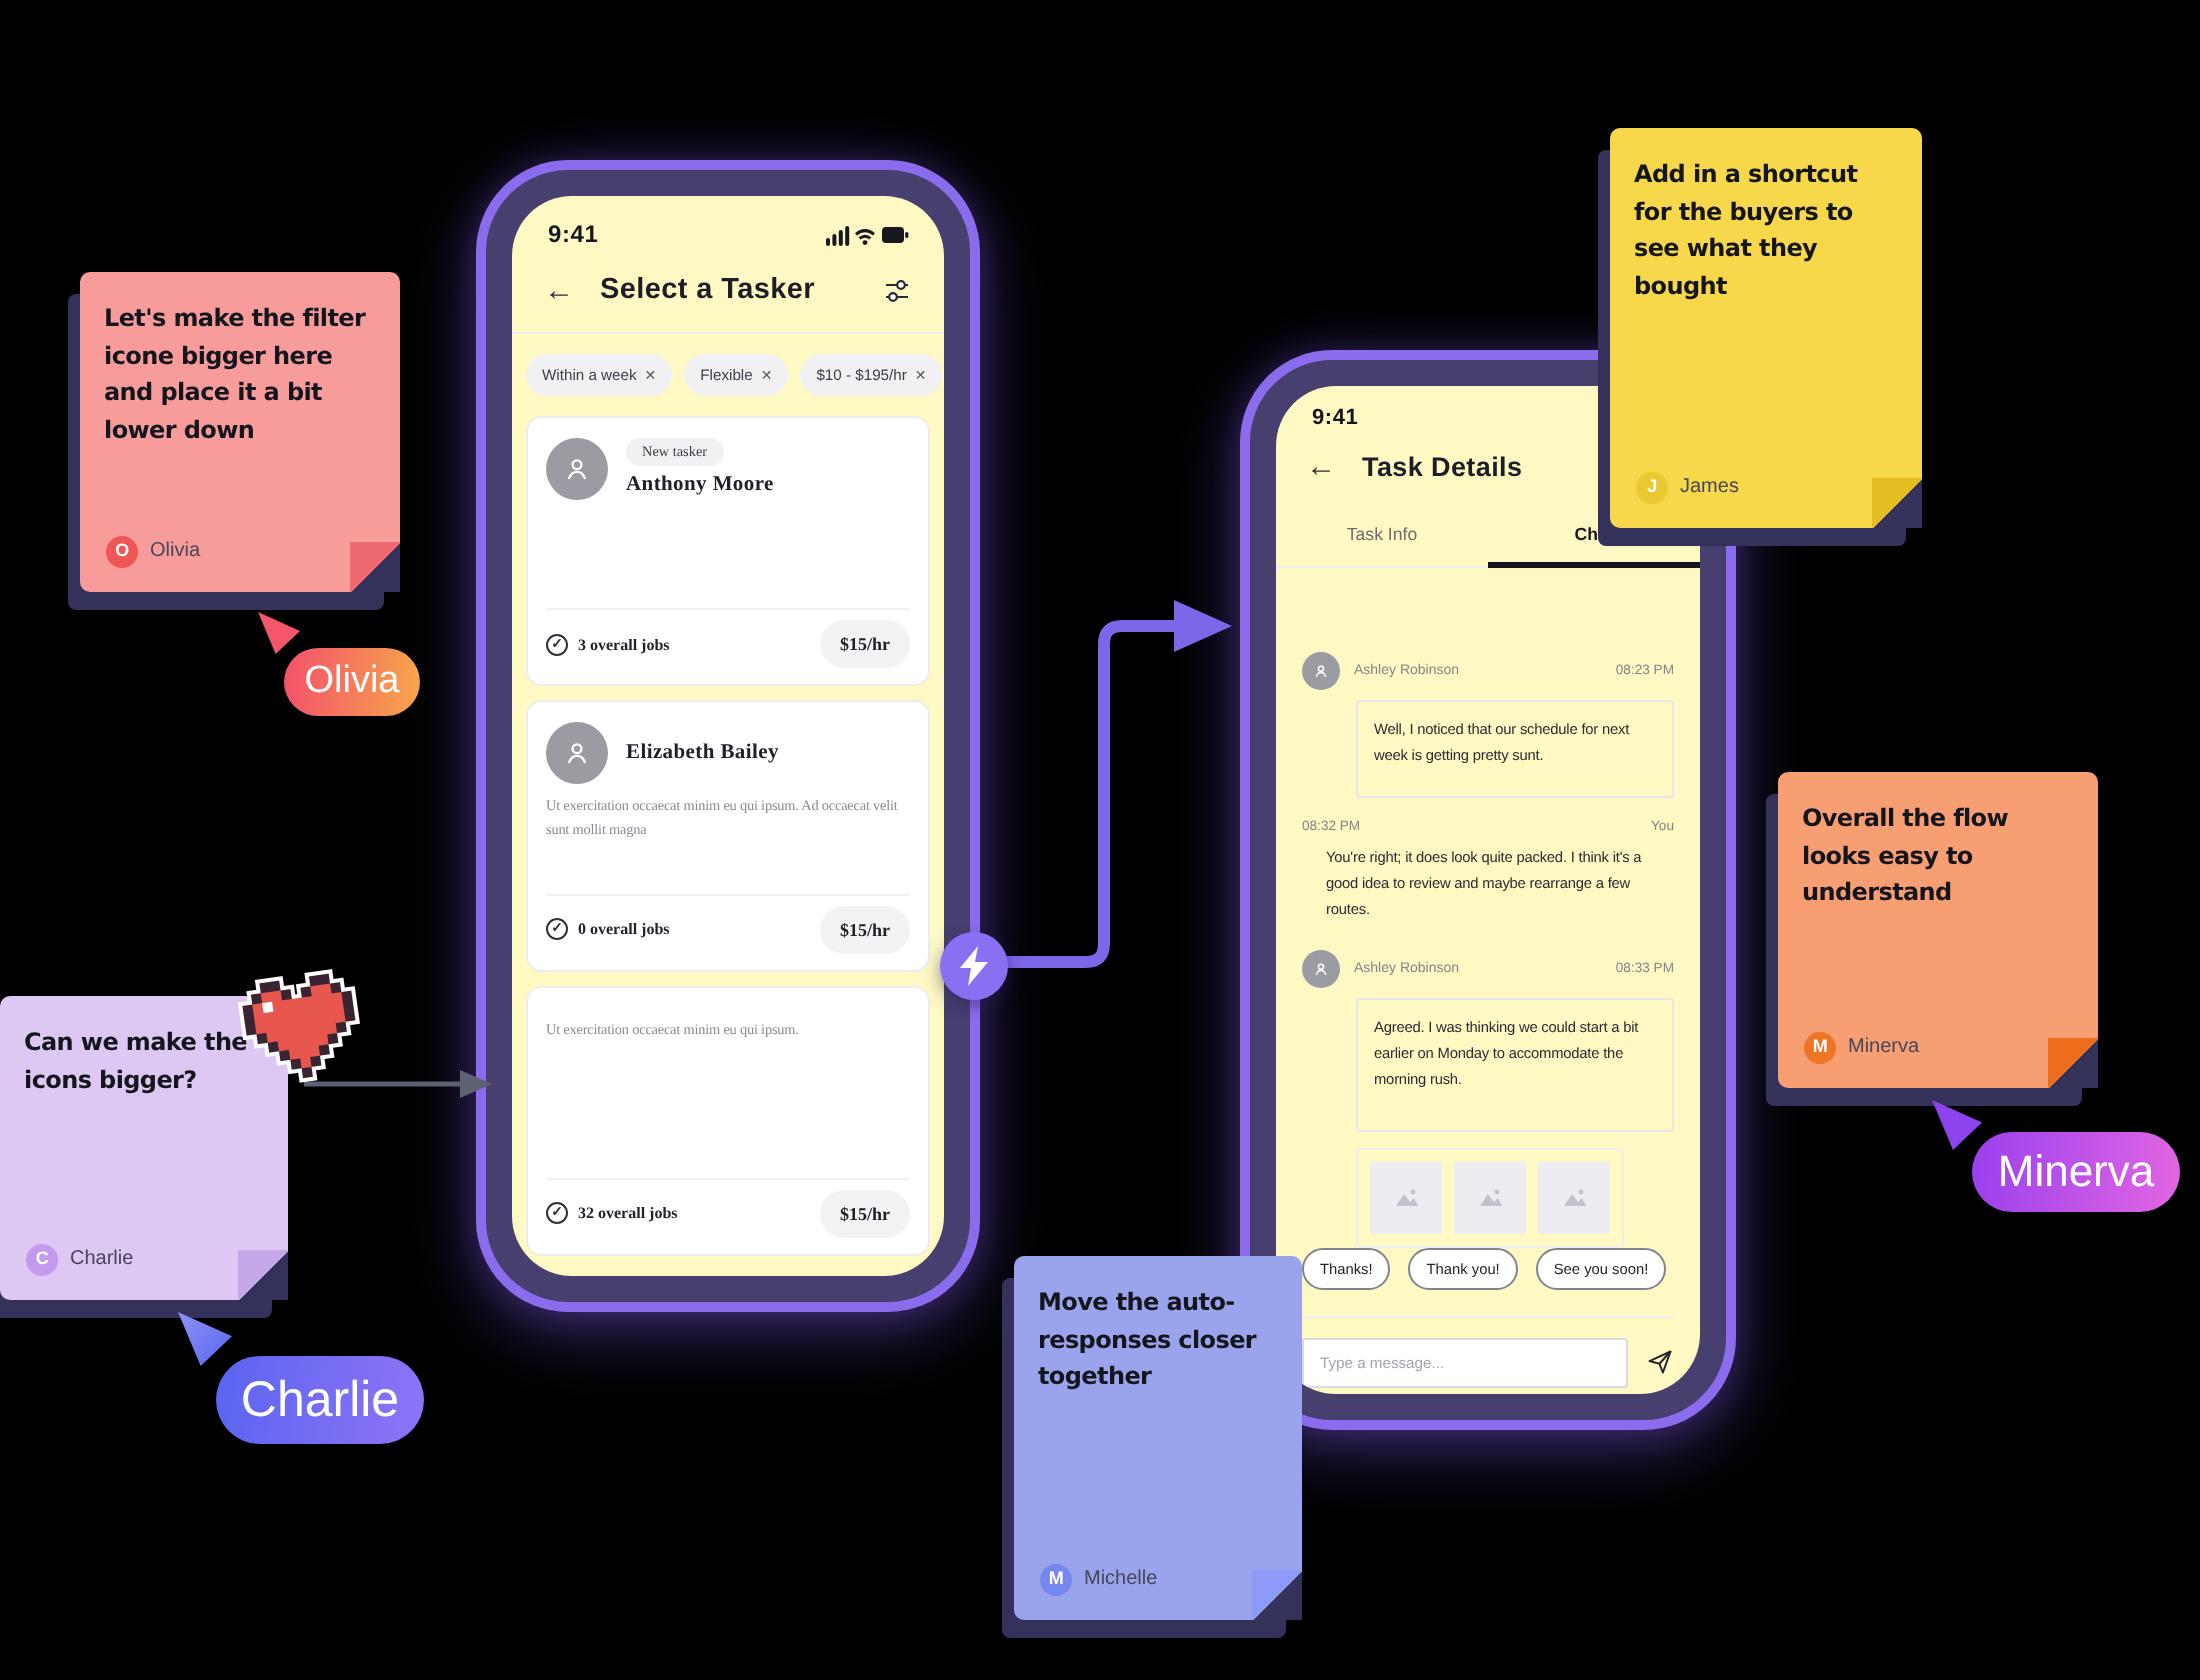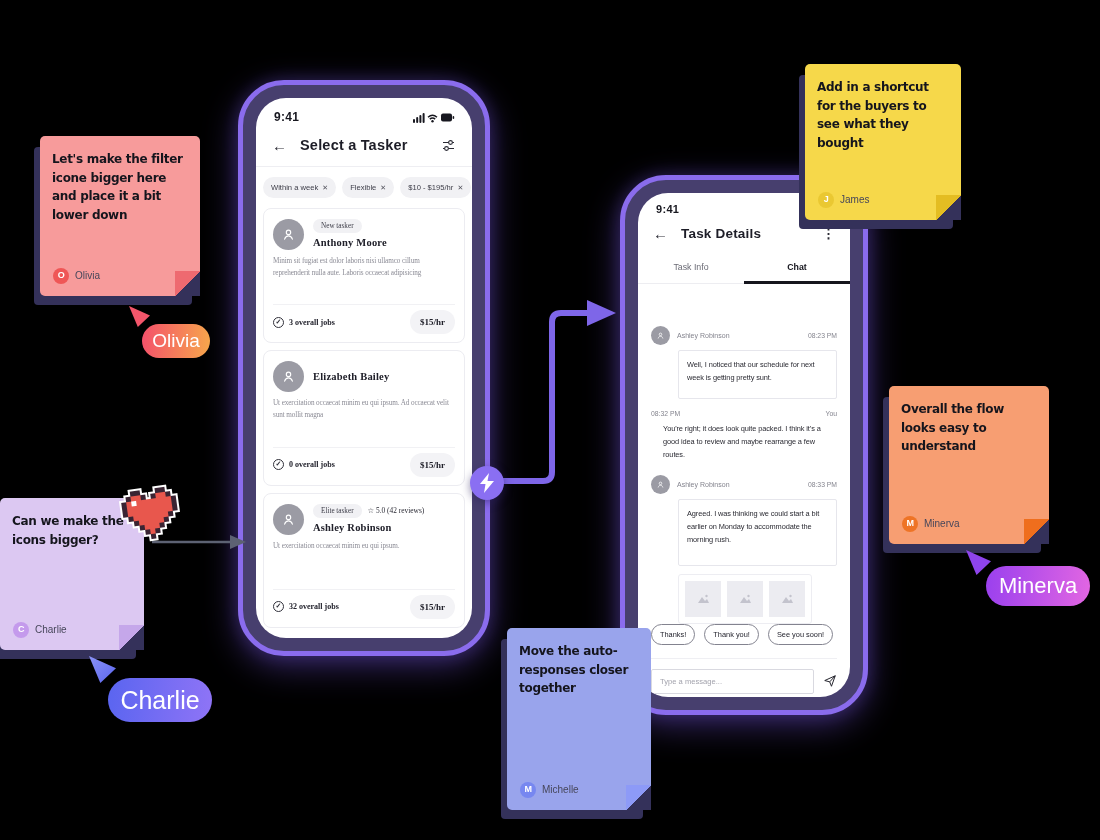--- a/index.html
+++ b/index.html
@@ -5,21 +5,21 @@
   * { margin:0; padding:0; box-sizing:border-box; }
   html,body { background:#000; }
   body { font-family:"Liberation Sans", sans-serif; }
   .canvas { position:relative; width:1100px; height:840px; background:#000; overflow:hidden; }
 
   
   .phone { position:absolute; border:5px solid #8a6ced; background:#473f6e; border-radius:46px;
            box-shadow:0 10px 34px rgba(96,70,180,.55), 0 0 18px rgba(60,45,120,.5); }
   .phone-left  { left:238px; top:80px;  width:252px; height:576px; z-index:1; }
   .phone-right { left:620px; top:175px; width:248px; height:540px; z-index:1; }
-  .screen { position:absolute; inset:13px; background:#ffffff; border-radius:30px; overflow:hidden;
+  .screen { position:absolute; inset:13px; background:#fef9c3; border-radius:30px; overflow:hidden;
             display:flex; flex-direction:column; }
 
   .statusbar { display:flex; align-items:center; justify-content:space-between; padding:12px 17px 0 18px; }
   .status-time { font-size:12px; font-weight:700; color:#17171f; letter-spacing:.3px; }
 
   .appheader { display:flex; align-items:center; gap:13px; padding:13px 16px 13px; }
   .back { font-size:15px; color:#2a2a34; line-height:1; }
   .apptitle { font-size:14.5px; font-weight:700; color:#1d1d27; flex:1; letter-spacing:.2px; }
   .hdr-div { border-top:1px solid #eeeef2; }
   .kebab { font-size:13px; color:#2a2a34; font-weight:700; }
@@ -90,21 +90,21 @@
                 background:linear-gradient(to top left, #34315a 48%, var(--fold) 48.5%); }
   .note-author { position:absolute; left:13px; bottom:12px; display:flex; align-items:center; gap:6px; }
   .note-init { width:16px; height:16px; border-radius:50%; color:#fff; font-size:9px; font-weight:700;
                display:flex; align-items:center; justify-content:center; font-family:"Liberation Sans",sans-serif; }
   .note-name { font-size:10px; font-weight:400; color:#46465a; font-family:"Liberation Sans",sans-serif; letter-spacing:0; }
 
   #note-olivia   { left:40px;  top:136px; width:160px; height:160px; background:#f79b9b; --fold:#ee6a70; }
   #note-olivia   .note-init { background:#ef5656; }
   #note-charlie  { left:0;   top:498px; width:144px; height:152px; background:#dcc8f2; --fold:#c5a7ea; }
   #note-charlie  .note-init { background:#c49aec; }
-  #note-james    { left:805px; top:64px;  width:156px; height:156px; background:#f6d84a; --fold:#e4bd22; }
+  #note-james    { left:805px; top:64px;  width:156px; height:200px; background:#f6d84a; --fold:#e4bd22; }
   #note-james    .note-init { background:#eac832; }
   #note-minerva  { left:889px; top:386px; width:160px; height:158px; background:#f79e72; --fold:#ef6e1d; }
   #note-minerva  .note-init { background:#ee7426; }
   #note-michelle { left:507px; top:628px; width:144px; height:182px; background:#99a4ec; --fold:#8d9af7; }
   #note-michelle .note-init { background:#7787f0; }
 
   
   .tag { position:absolute; z-index:6; color:#fff; display:flex; align-items:center; justify-content:center;
          border-radius:999px; font-weight:400; }
   #tag-olivia  { left:142px; top:324px; width:68px;  height:34px; font-size:19px;
@@ -180,21 +180,20 @@
                 <path d="M6.5 18.5 C7.6 15.2 9.6 14 12 14 s4.4 1.2 5.5 4.5" fill="none" stroke="#fff" stroke-width="1.6" stroke-linecap="round"></path>
               </svg>
             </span>
             <div>
               <div class="badge-row">
                 <span class="badge">New tasker</span>
               </div>
               <div class="tasker-name">Anthony Moore</div>
             </div>
           </div>
-          <div class="desc">Minim sit fugiat est dolor laboris nisi ullamco cillum reprehenderit nulla aute. Laboris occaecat adipisicing</div>
           <div class="card-foot">
             <span class="jobs">
               <span class="check-icon">✓</span>
               <span>3 overall jobs</span>
             </span>
             <span class="rate-pill">$15/hr</span>
           </div>
         </div>
 
         <div class="card">
@@ -213,35 +212,20 @@
           <div class="card-foot">
             <span class="jobs">
               <span class="check-icon">✓</span>
               <span>0 overall jobs</span>
             </span>
             <span class="rate-pill">$15/hr</span>
           </div>
         </div>
 
         <div class="card">
-          <div class="card-top">
-            <span class="avatar-lg">
-              <svg width="17" height="17" viewBox="0 0 24 24">
-                <circle cx="12" cy="9" r="3.1" fill="none" stroke="#fff" stroke-width="1.6"></circle>
-                <path d="M6.5 18.5 C7.6 15.2 9.6 14 12 14 s4.4 1.2 5.5 4.5" fill="none" stroke="#fff" stroke-width="1.6" stroke-linecap="round"></path>
-              </svg>
-            </span>
-            <div>
-              <div class="badge-row">
-                <span class="badge">Elite tasker</span>
-                <span class="rating">☆ 5.0 (42 reviews)</span>
-              </div>
-              <div class="tasker-name">Ashley Robinson</div>
-            </div>
-          </div>
           <div class="desc">Ut exercitation occaecat minim eu qui ipsum.</div>
           <div class="card-foot">
             <span class="jobs">
               <span class="check-icon">✓</span>
               <span>32 overall jobs</span>
             </span>
             <span class="rate-pill">$15/hr</span>
           </div>
         </div>
 

